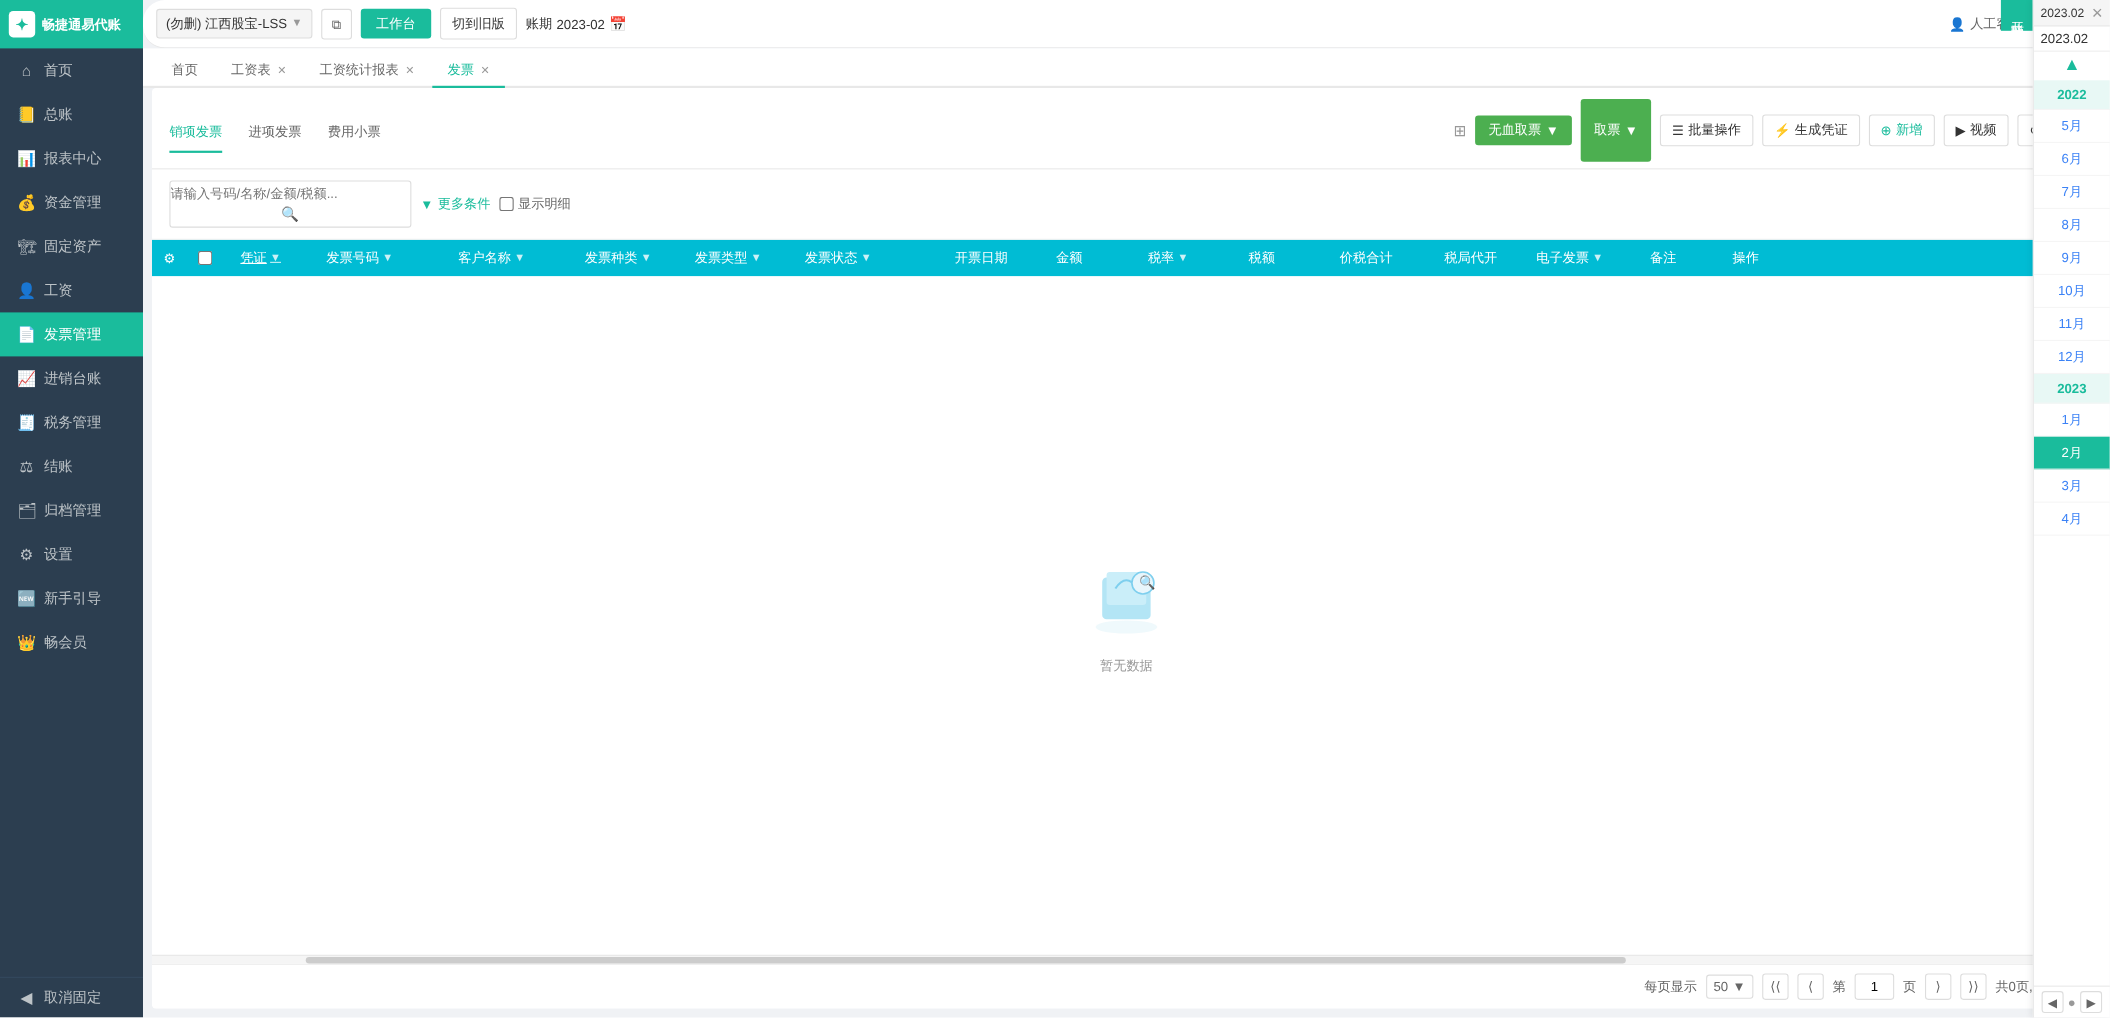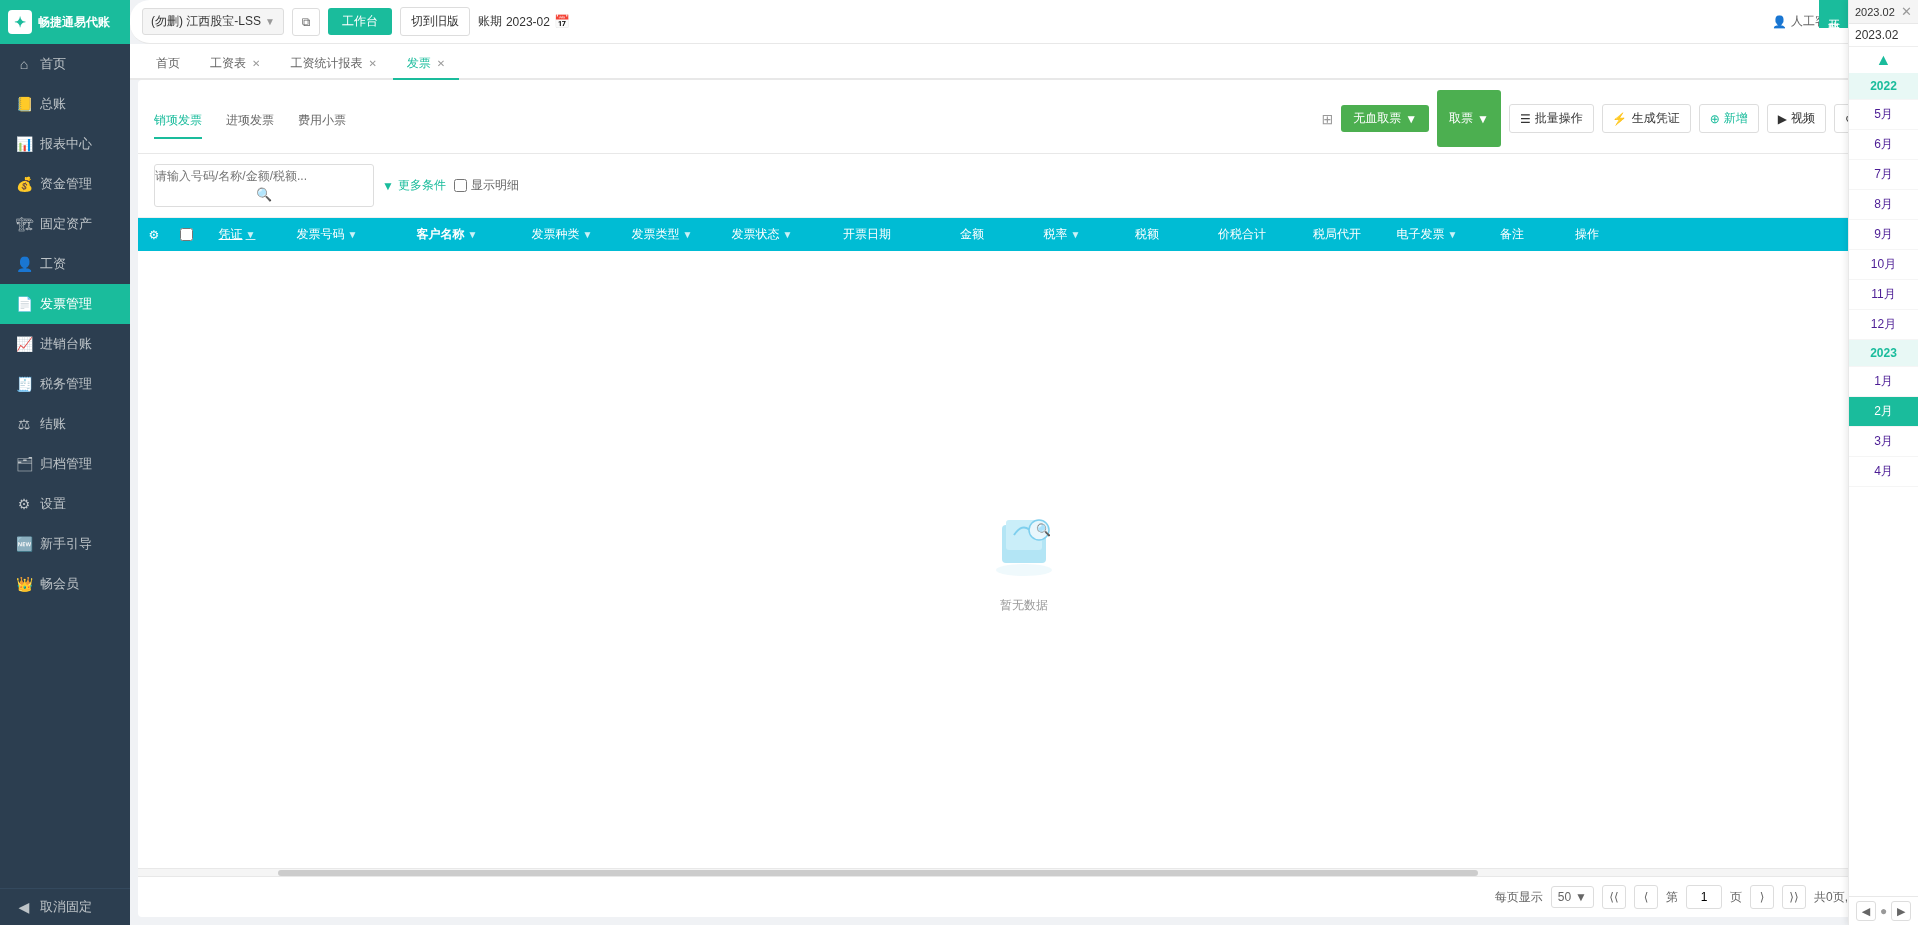--- a/index.html
+++ b/index.html
@@ -432,21 +432,21 @@
       color: #999;
       font-size: 13px;
     }
     .date-list {
       overflow-y: auto;
       flex: 1;
     }
     .date-item {
       padding: 6px 8px;
       font-size: 12px;
-      color: #4c1d95;
+      color: #3b82f6;
       cursor: pointer;
       border-bottom: 1px solid #f5f5f5;
       text-align: center;
     }
     .date-item.active {
       background: #1abc9c;
       color: white;
     }
     .date-item.year-header {
       background: #e8f8f5;
@@ -700,37 +700,37 @@
             <input type="checkbox" style="">
           </div>
           <div class="th-cell" style="width:70px;text-decoration:underline;">
             <span>凭证</span>
             <span class="th-filter">▼</span>
           </div>
           <div class="th-cell" style="width:110px;">
             <span>发票号码</span>
             <span class="th-filter">▼</span>
           </div>
-          <div class="th-cell" style="width:130px;font-weight:bold;">
+          <div class="th-cell" style="width:130px;">
             <span>客户名称</span>
             <span class="th-filter">▼</span>
           </div>
           <div class="th-cell" style="width:100px;">
             <span>发票种类</span>
             <span class="th-filter">▼</span>
           </div>
           <div class="th-cell" style="width:100px;">
             <span>发票类型</span>
             <span class="th-filter">▼</span>
           </div>
           <div class="th-cell" style="width:100px;">
             <span>发票状态</span>
             <span class="th-filter">▼</span>
           </div>
-          <div class="th-cell" style="width:110px;">
+          <div class="th-cell" style="width:110px;justify-content:flex-end;">
             <span>开票日期</span>
           </div>
           <div class="th-cell" style="width:100px;">
             <span>金额</span>
           </div>
           <div class="th-cell" style="width:80px;">
             <span>税率</span>
             <span class="th-filter">▼</span>
           </div>
           <div class="th-cell" style="width:90px;">

